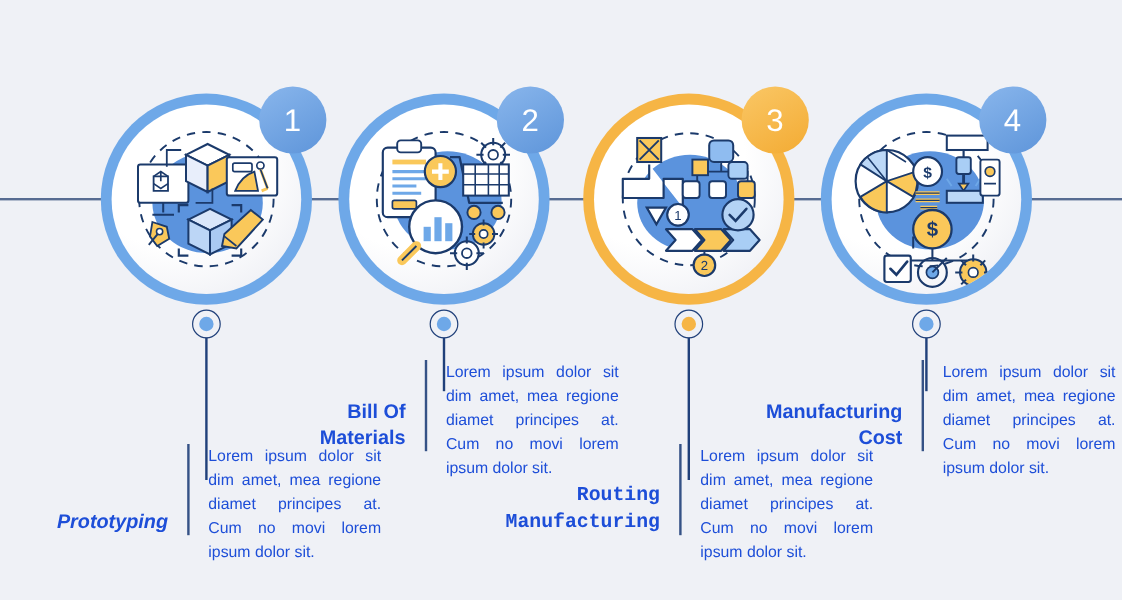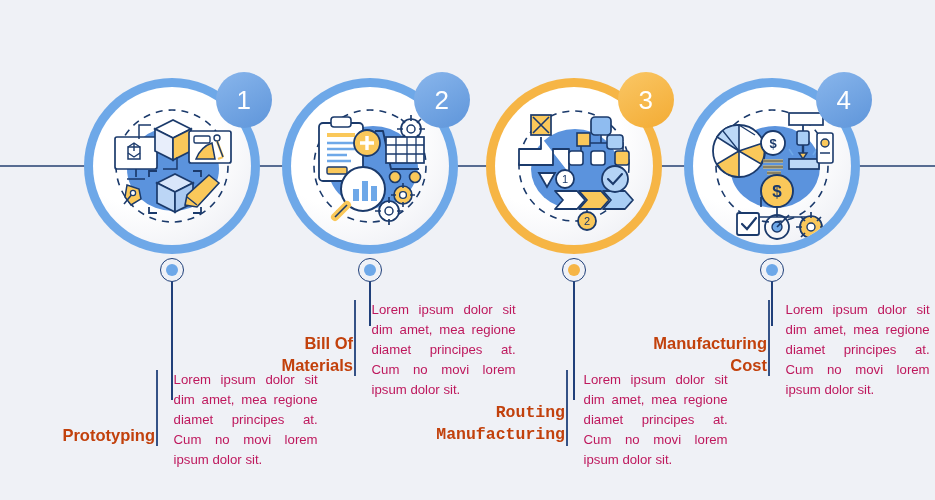--- a/index.html
+++ b/index.html
@@ -99,37 +99,37 @@
     height: 12px;
     border-radius: 50%;
     background: #6ea8e8;
   }
   .dot.accent i { background: #f6b545; }
 
   
   .entry { position: absolute; display: flex; align-items: flex-start; }
   .entry .title {
     text-align: right;
-    color: #c2410c;
+    color: #1d4ed8;
     font-size: 16.5px;
     font-weight: bold;
     line-height: 1.34;
     white-space: pre-line;
-    padding-right: 1px;
+    padding-right: 16px;
     align-self: flex-end;
   }
   .entry .rule {
     width: 1.6px;
     align-self: stretch;
     background: #20407a;
     opacity: .9;
     flex: none;
   }
   .entry .body {
-    color: #be185d;
+    color: #1d4ed8;
     font-size: 13.2px;
     line-height: 1.52;
     text-align: justify;
     padding-left: 16px;
     width: 160px;
   }
 </style>
 </head>
 <body>
 
@@ -176,21 +176,21 @@
         <path d="M94 110l10 8" stroke="#1b3a6b" stroke-width="1.4" fill="none"></path>
       </svg>
     </div>
     <div class="badge">1</div>
   </div>
   <div class="stem" style="left:171px; top:266px; height:134px;"></div>
   <div class="dot" style="left:160px; top:258px;">
       <i></i>
     </div>
   <div class="entry" style="left:20px; top:370px; width:300px; height:76px;">
-    <div class="title" style="width:136px;">Prototyping</div>
+    <div class="title" style="width:136px;font-style:italic;">Prototyping</div>
     <div class="rule"></div>
     <div class="body">Lorem ipsum dolor sit dim amet, mea regione diamet principes at. Cum no movi lorem ipsum dolor sit.</div>
   </div>
 
   <div class="node" style="left:282px;">
     <div class="ring"></div>
     <div class="ring-inner"></div>
     <div class="art">
       <svg viewBox="0 0 158 158">
         <ellipse cx="82" cy="80" rx="45" ry="41" fill="#5b93dd"></ellipse>

